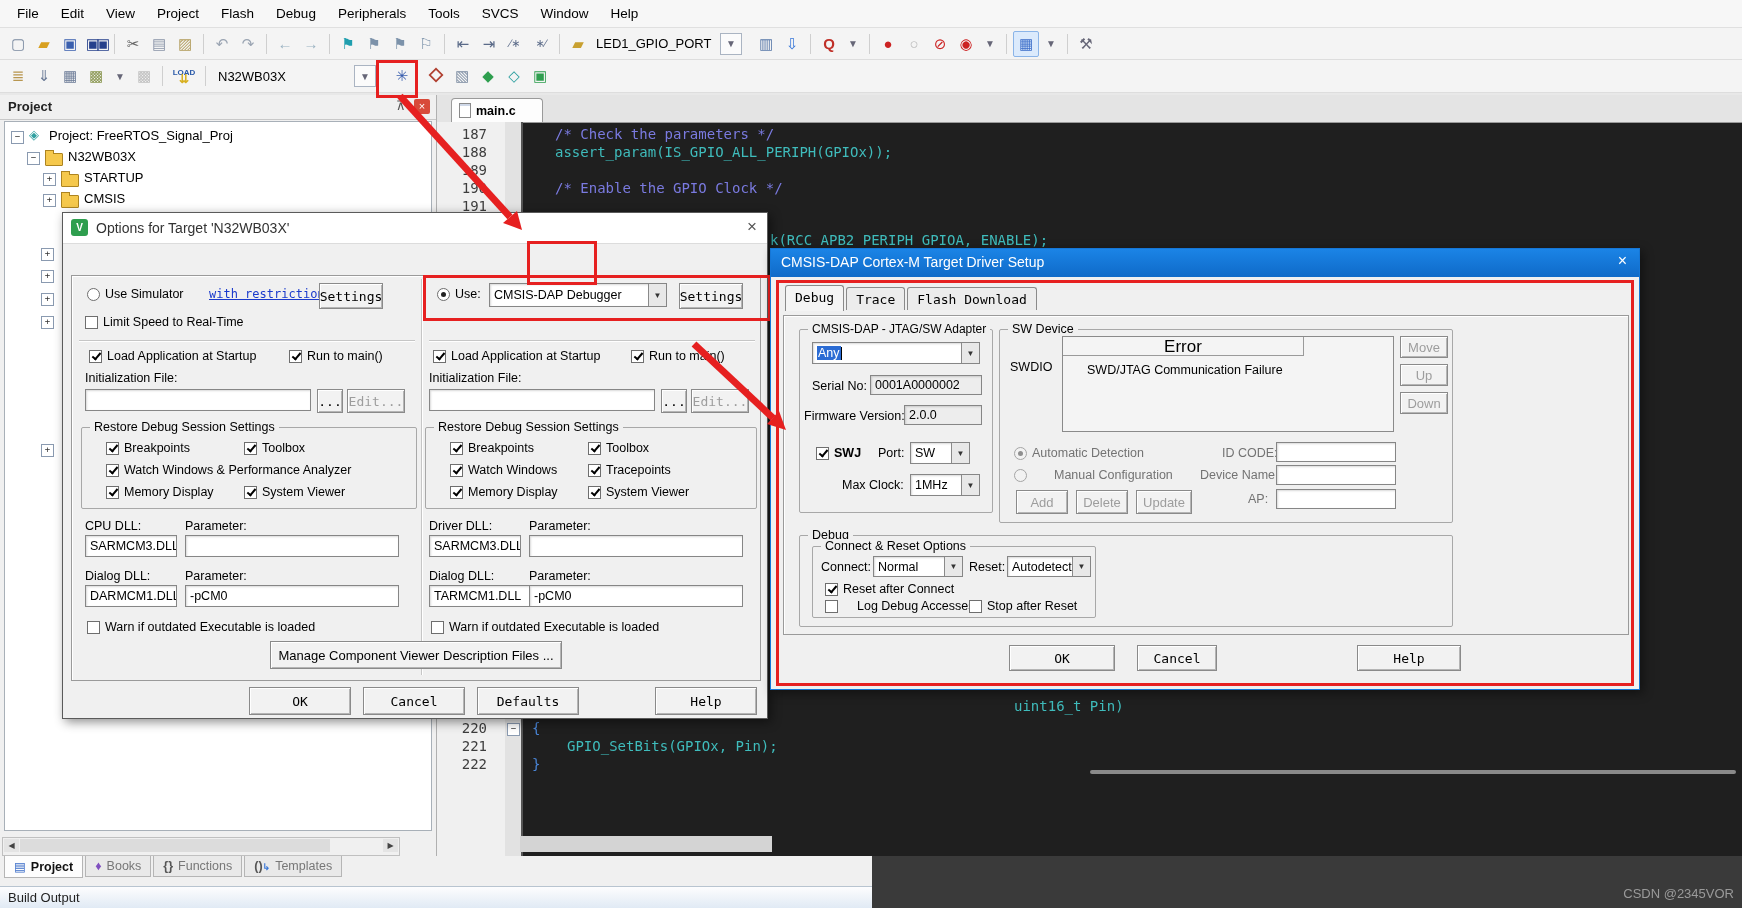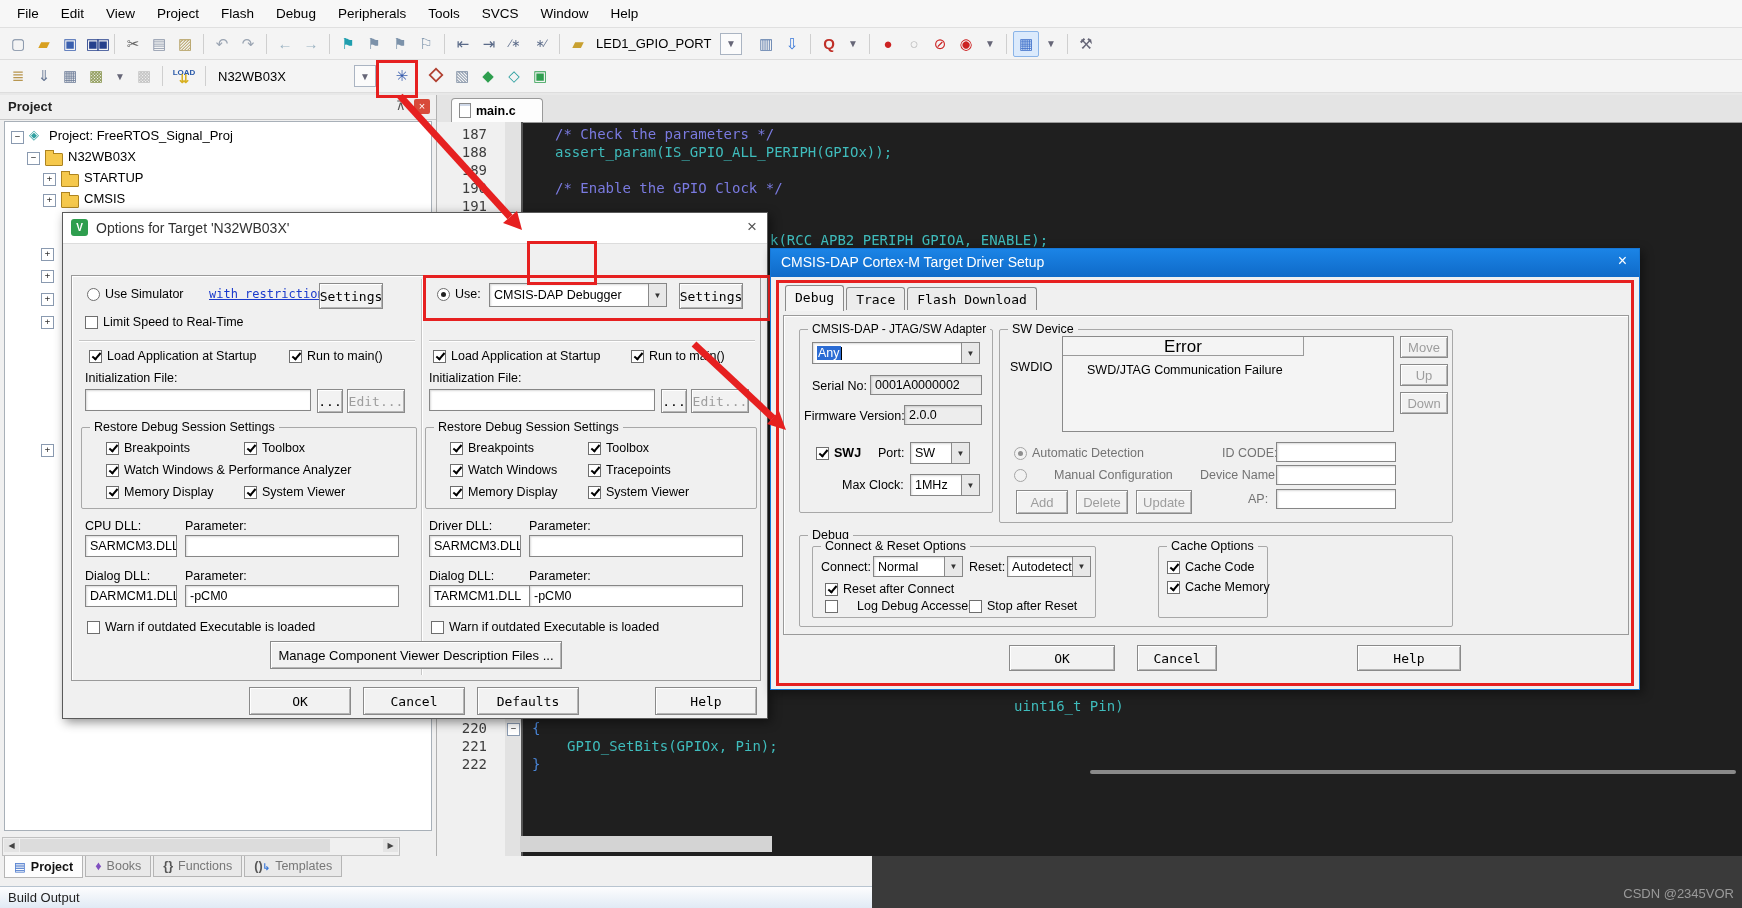--- a/index.html
+++ b/index.html
@@ -513,27 +513,20 @@
           <span>Autodetect</span>
           <span class="dd">▼</span>
           </div>
         <span class="cb on" style="left:12px;top:36px;"></span>
         <span class="lbl" style="left:30px;top:35px;">Reset after Connect</span>
         <span class="cb" style="left:12px;top:53px;"></span>
         <span class="lbl" style="left:44px;top:52px;">Log Debug Accesses</span>
         <span class="cb" style="left:156px;top:53px;"></span>
         <span class="lbl" style="left:174px;top:52px;">Stop after Reset</span>
       </div>
-      <div class="grp" style="left:358px;top:10px;width:108px;height:70px;">
-        <span class="glab">Cache Options</span>
-        <span class="cb on" style="left:8px;top:14px;"></span>
-        <span class="lbl" style="left:26px;top:13px;">Cache Code</span>
-        <span class="cb on" style="left:8px;top:34px;"></span>
-        <span class="lbl" style="left:26px;top:33px;">Cache Memory</span>
-      </div>
     </div>
 
     <div class="btn" style="left:238px;top:396px;width:104px;height:24px;">
       <span>OK</span>
       </div>
     <div class="btn" style="left:366px;top:396px;width:78px;height:24px;">
       <span>Cancel</span>
       </div>
     <div class="btn" style="left:586px;top:396px;width:102px;height:24px;">
       <span>Help</span>

